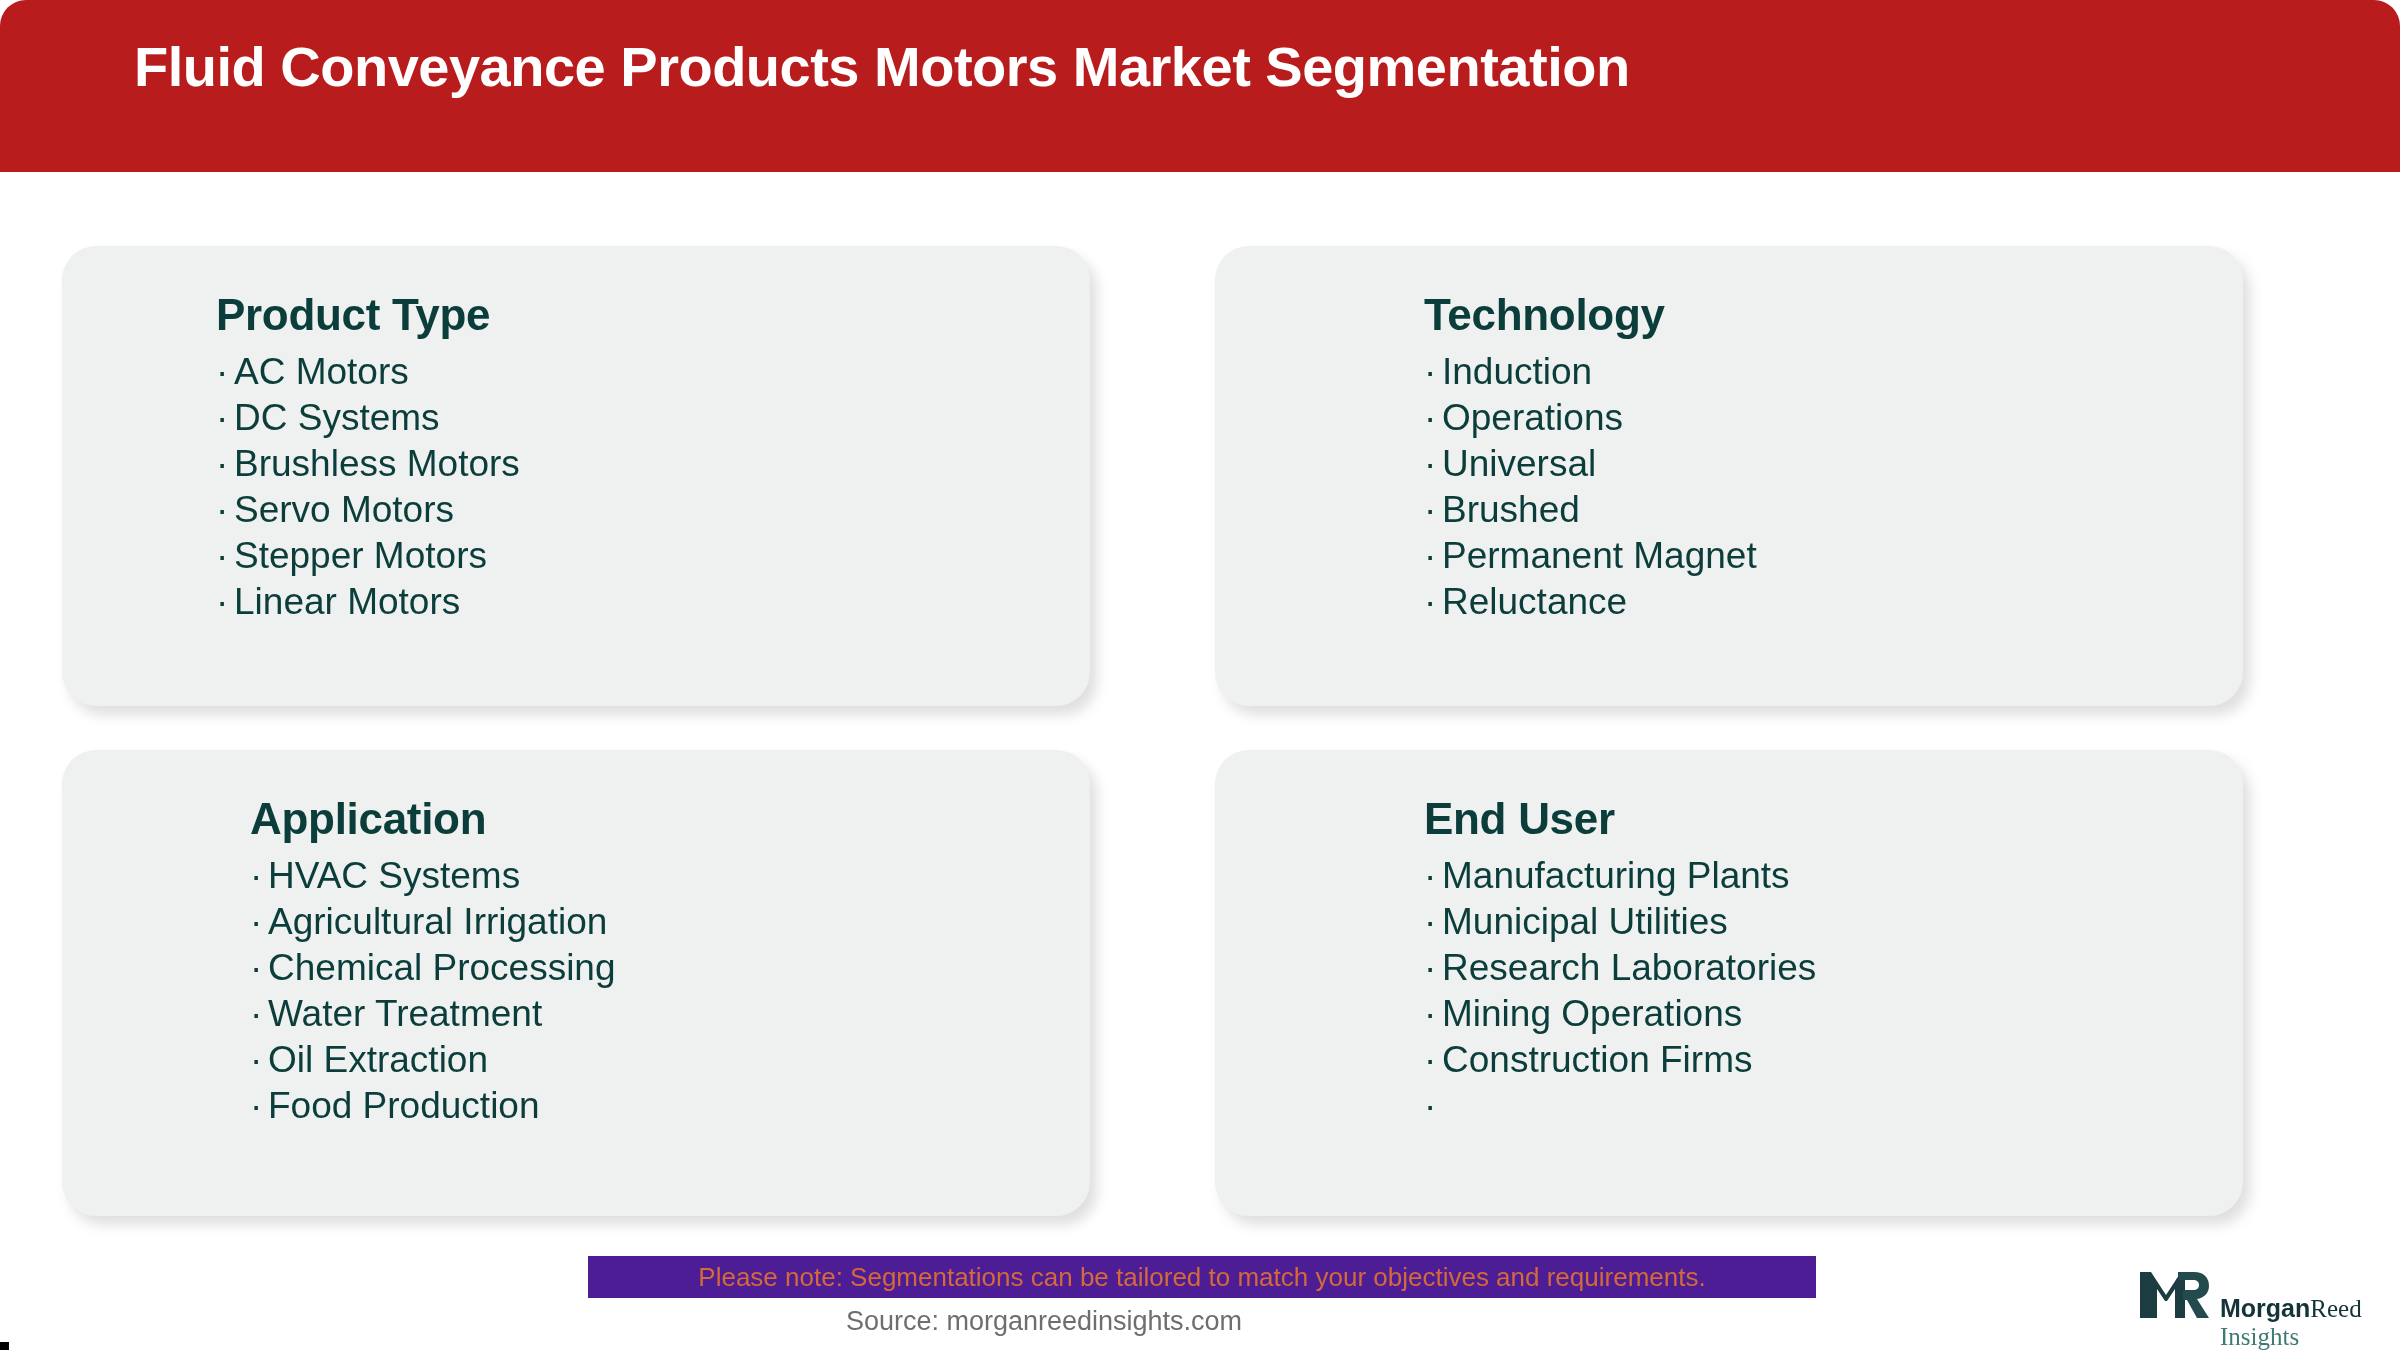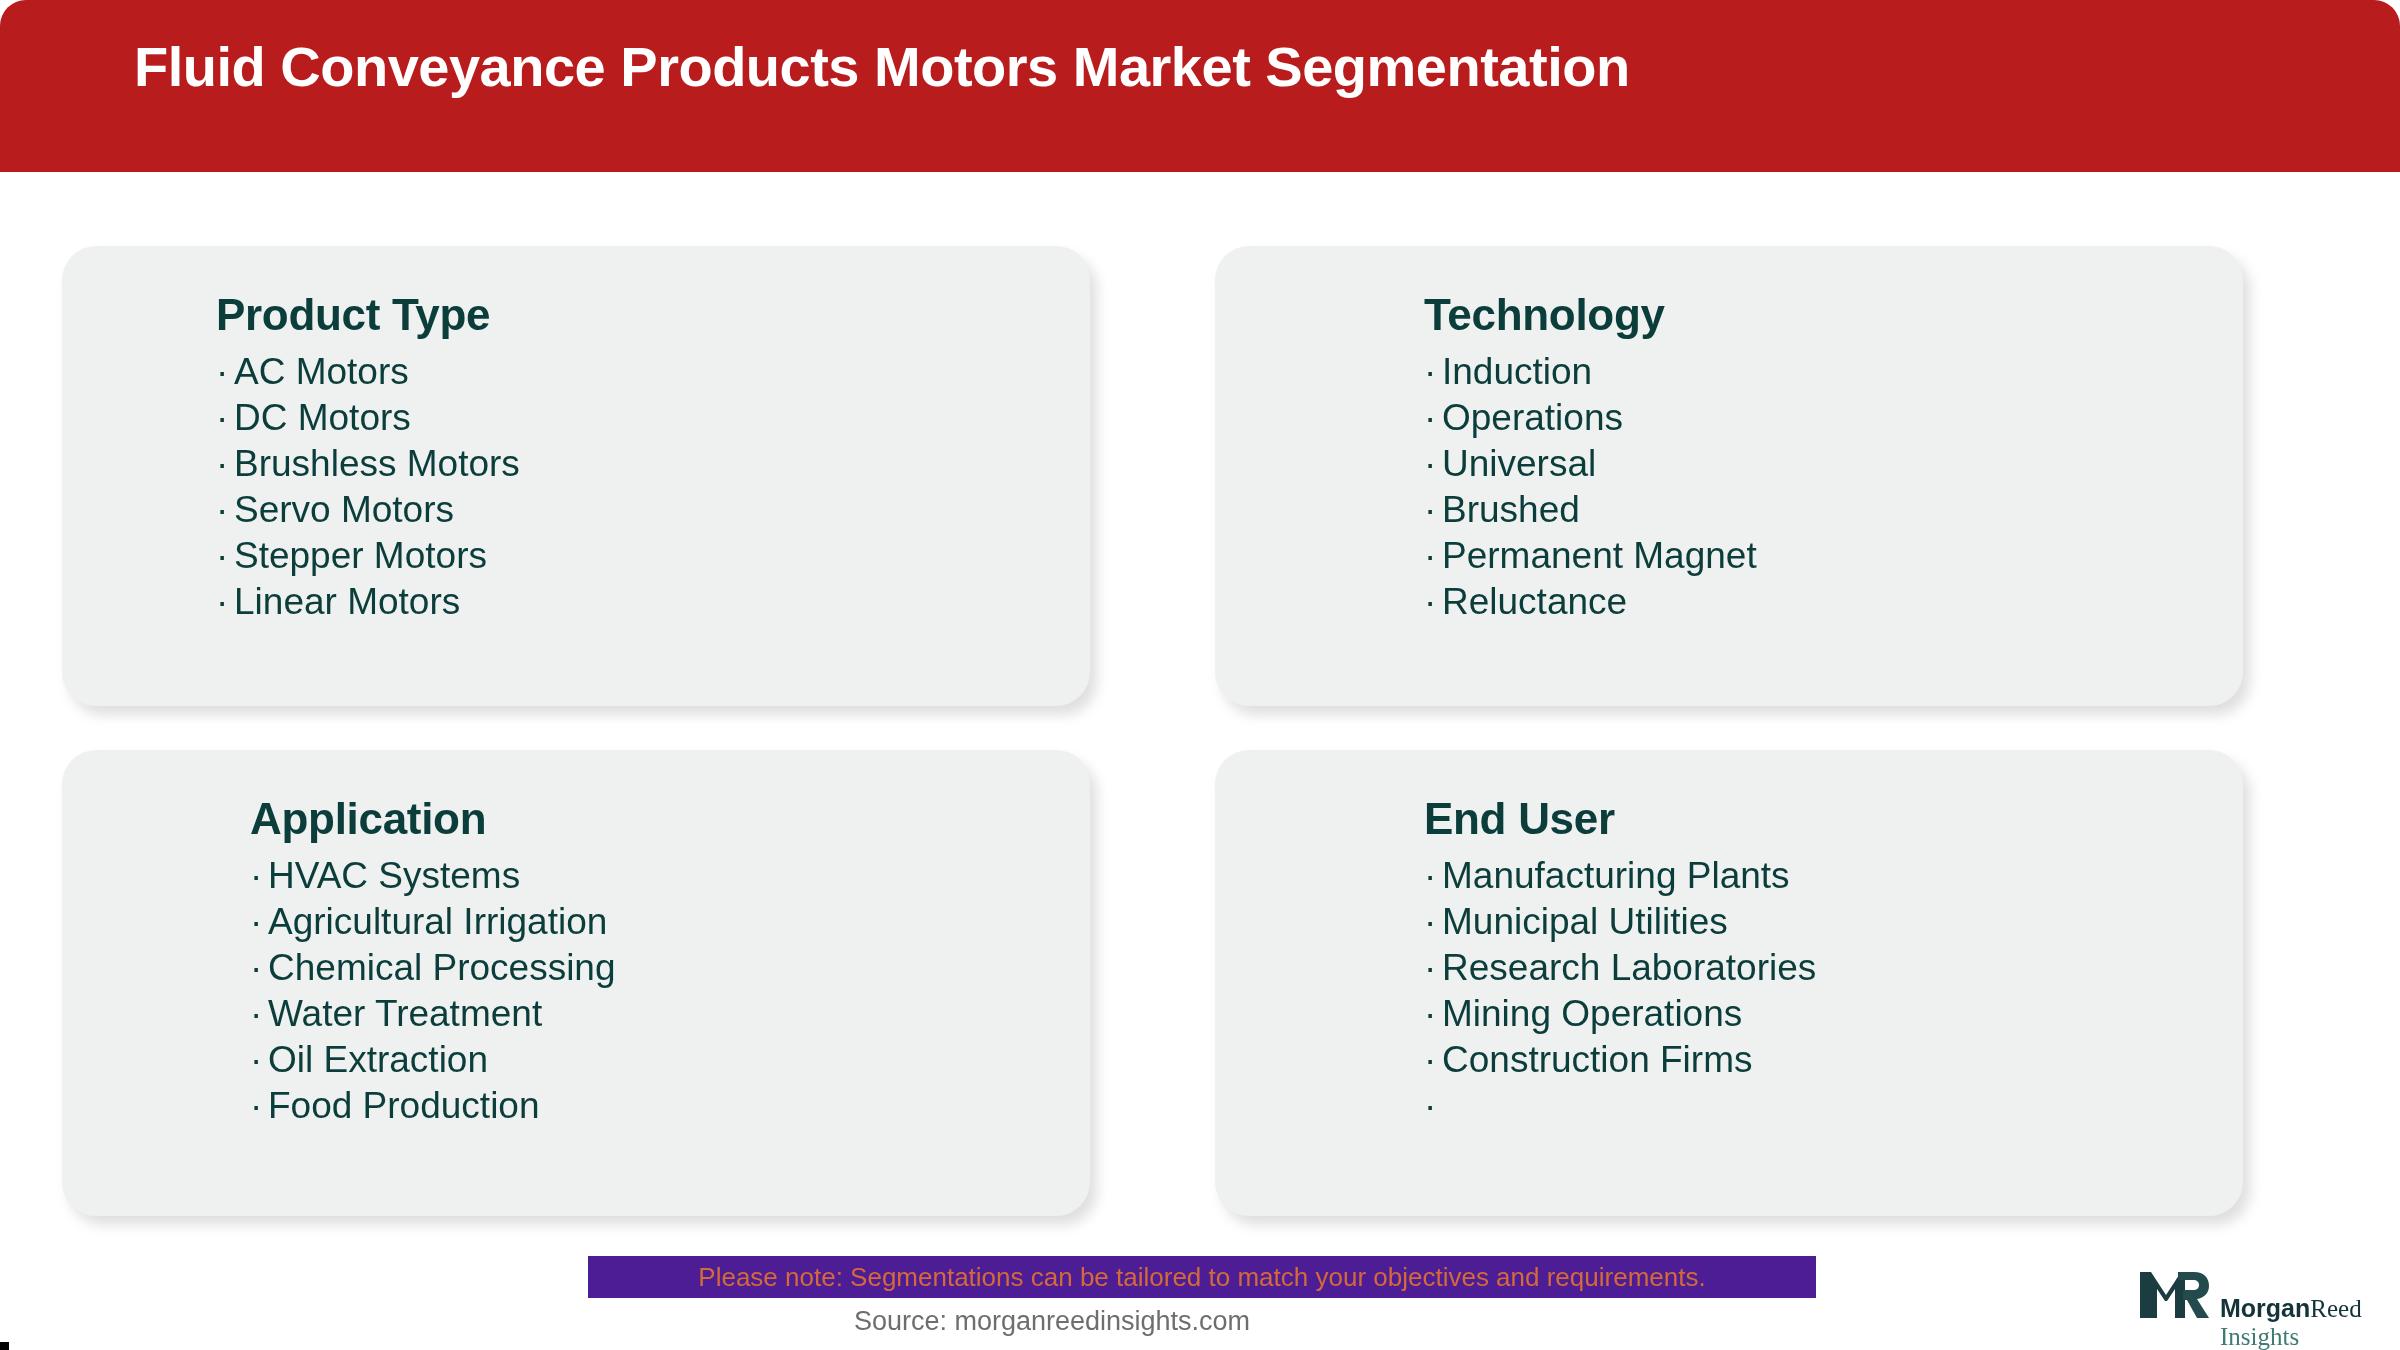--- a/index.html
+++ b/index.html
@@ -118,21 +118,20 @@
     white-space: nowrap;
   }
   .source-text {
     position: absolute;
     left: 0;
     top: 54px;
     width: 2088px;
     text-align: center;
     font-size: 27px;
     color: #6e6e6e;
-    padding-left: 8px;
   }
 
   
   .logo {
     position: absolute;
     left: 2138px;
     top: 1266px;
     width: 240px;
     height: 62px;
   }
@@ -179,21 +178,21 @@
 <div class="header">
   <div class="header-title">Fluid Conveyance Products Motors Market Segmentation</div>
 </div>
 
 <div class="cards">
 
   <div class="card c0">
     <div class="card-title">Product Type</div>
     <ul class="card-list">
       <li><span class="bullet">·</span><span class="txt">AC Motors</span></li>
-      <li><span class="bullet">·</span><span class="txt">DC Motors</span></li>
+      <li><span class="bullet">·</span><span class="txt">DC Systems</span></li>
       <li><span class="bullet">·</span><span class="txt">Brushless Motors</span></li>
       <li><span class="bullet">·</span><span class="txt">Servo Motors</span></li>
       <li><span class="bullet">·</span><span class="txt">Stepper Motors</span></li>
       <li><span class="bullet">·</span><span class="txt">Linear Motors</span></li>
     </ul>
   </div>
 
   <div class="card c1">
     <div class="card-title">Technology</div>
     <ul class="card-list">

